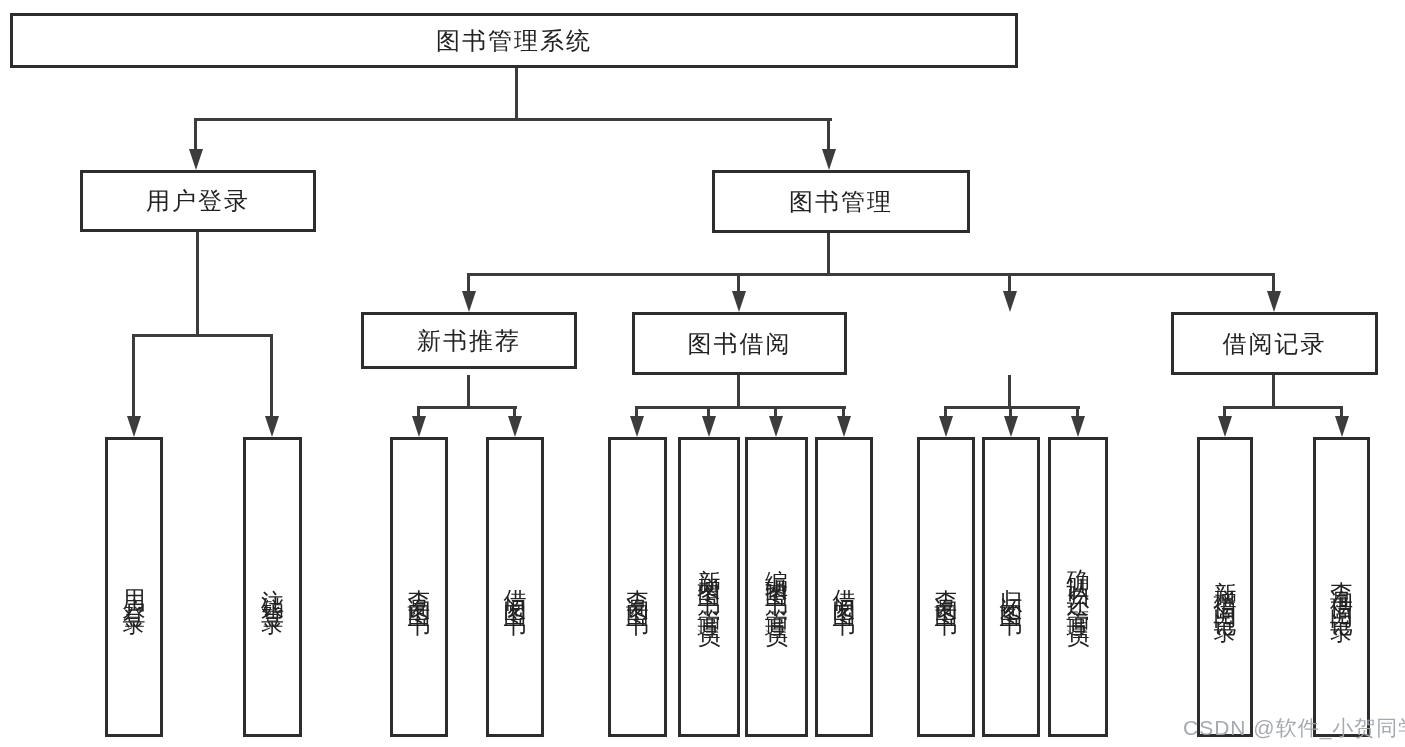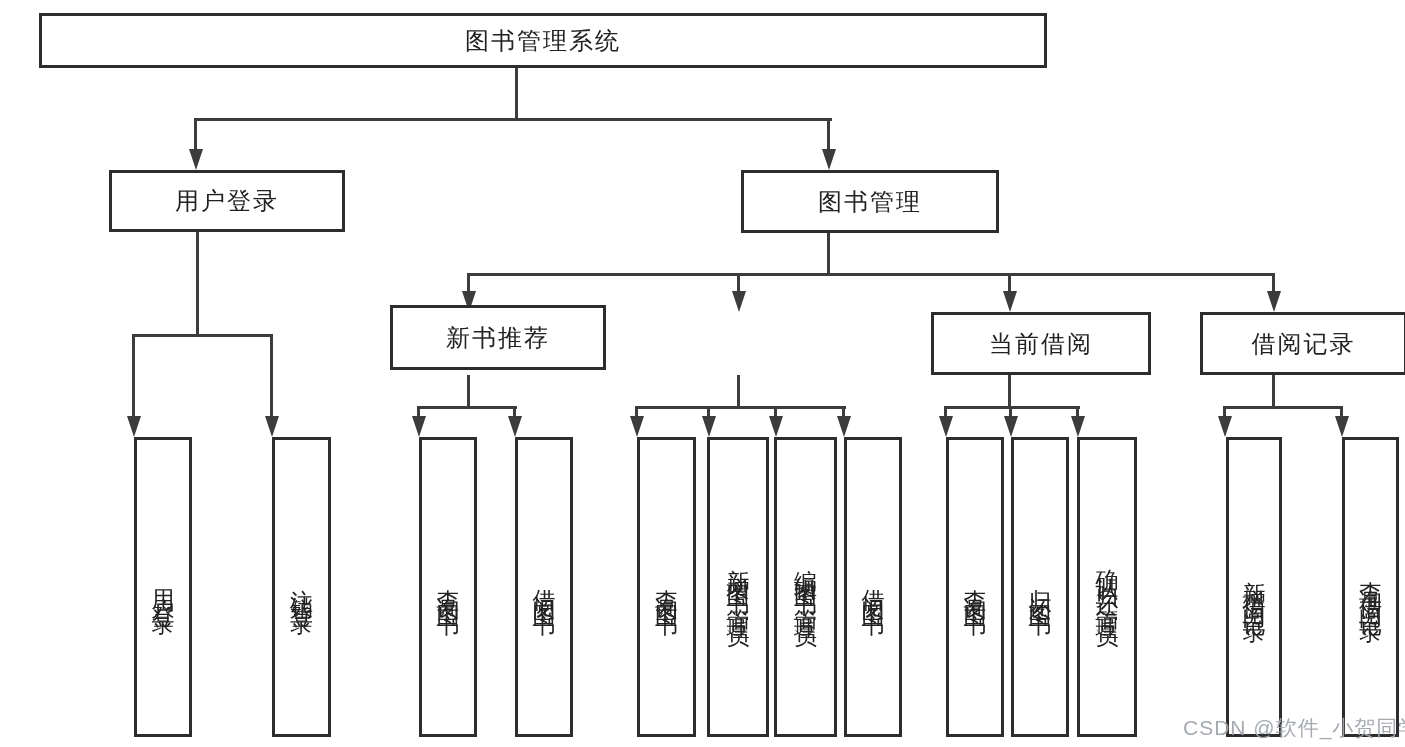--- a/index.html
+++ b/index.html
@@ -18,21 +18,20 @@
   
   .box, .vbox {
     position: absolute;
     box-sizing: border-box;
     background: #ffffff;
     border: 3px solid #2d2d2d;
     display: flex;
     align-items: center;
     justify-content: center;
     z-index: 2;
-    margin-left: 29px;
   }
   .box span {
     font-size: 24px;
     letter-spacing: 2px;
     color: #222222;
     white-space: nowrap;
   }
   .vbox span {
     writing-mode: vertical-rl;
     text-orientation: mixed;
@@ -136,25 +135,25 @@
     <span>图书管理系统</span>
   </div>
 
   <div class="box" style="left:80px;top:170px;width:236px;height:62px">
     <span>用户登录</span>
   </div>
   <div class="box" style="left:712px;top:170px;width:258px;height:63px">
     <span>图书管理</span>
   </div>
 
-  <div class="box" style="left:361px;top:305px;width:216px;height:65px">
+  <div class="box" style="left:361px;top:312px;width:216px;height:57px">
     <span>新书推荐</span>
   </div>
-  <div class="box" style="left:902px;top:312px;width:220px;height:63px">
-    <span>当前借阅</span>
+  <div class="box" style="left:632px;top:312px;width:215px;height:63px">
+    <span>图书借阅</span>
   </div>
   <div class="box" style="left:1171px;top:312px;width:207px;height:63px">
     <span>借阅记录</span>
   </div>
 
   <div class="vbox" style="left:105px;top:437px;width:58px;height:300px">
     <span>用户登录</span>
   </div>
   <div class="vbox" style="left:243px;top:437px;width:59px;height:300px">
     <span>注销登录</span>

